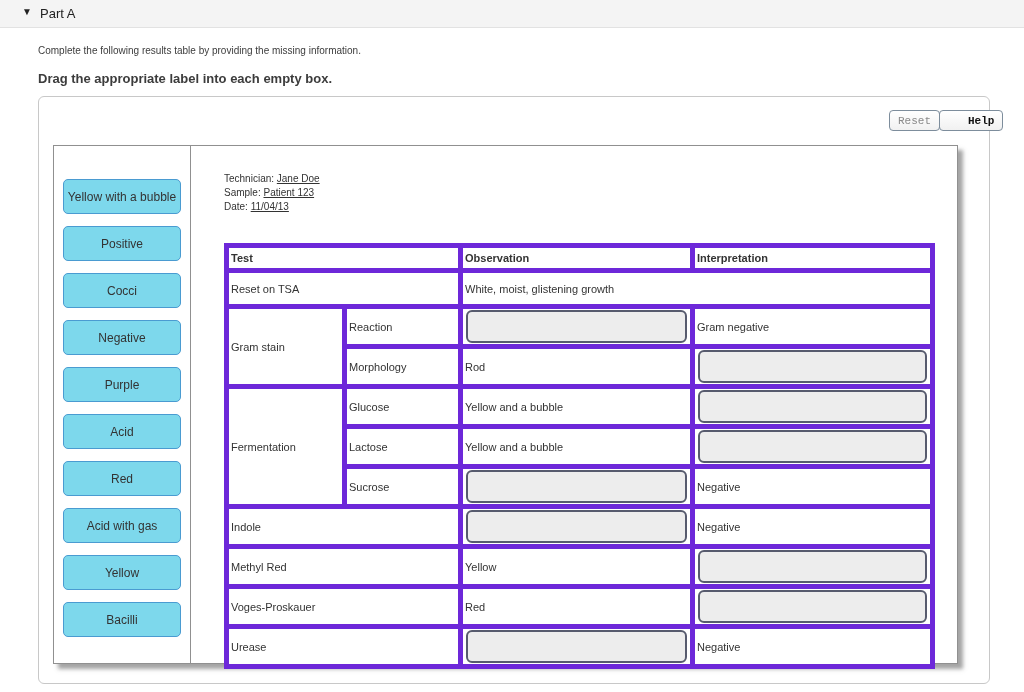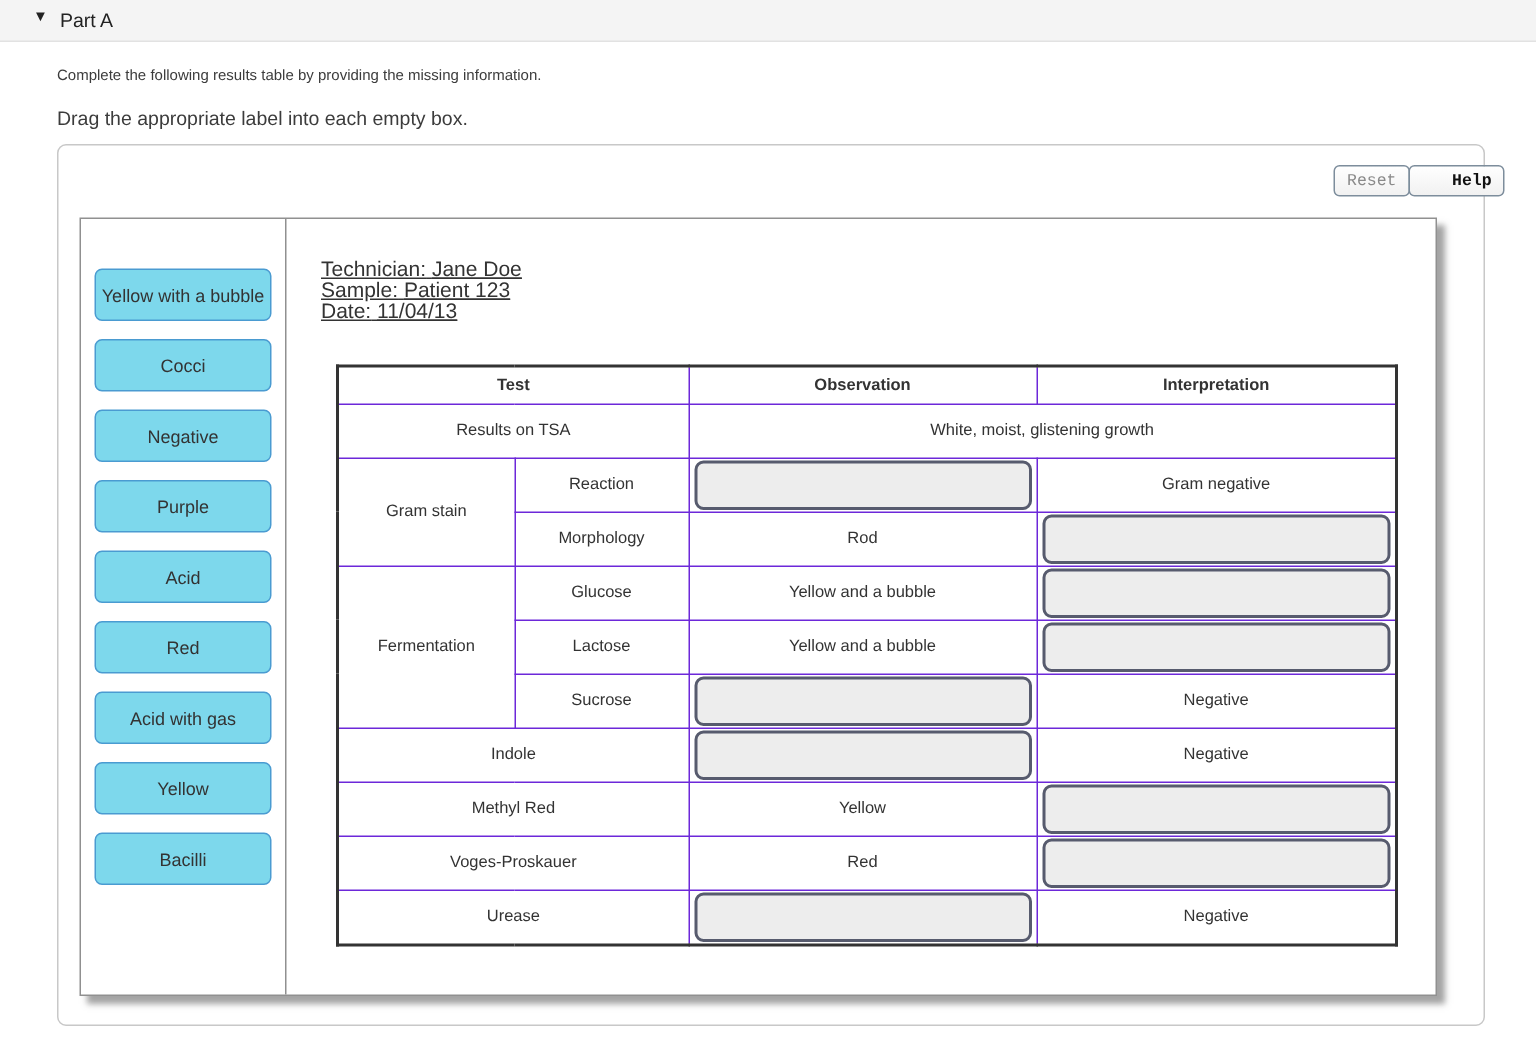--- a/index.html
+++ b/index.html
@@ -23,21 +23,21 @@
     position: absolute; left: 22px; top: 6px;
     font-size: 10px; color: #222; cursor: pointer;
   }
   .part-title {
     position: absolute; left: 40px; top: 6px;
     font-size: 13px; font-weight: normal; color: #222;
   }
 
   
   .instr1 { position: absolute; left: 38px; top: 45px; font-size: 10px; color: #3c3c3c; }
-  .instr2 { position: absolute; left: 38px; top: 71px; font-size: 13px; font-weight: normal; color: #3c3c3c; }
+  .instr2 { position: absolute; left: 38px; top: 71px; font-size: 13px; font-weight: bold; color: #3c3c3c; }
 
   
   .outer-box {
     position: absolute; left: 38px; top: 96px;
     width: 952px; height: 588px;
     border: 1px solid #c8c8c8;
     border-radius: 6px;
     background: #fff;
   }
   .btn {
@@ -79,41 +79,41 @@
     font-size: 12px; color: #333;
     display: flex; align-items: center; justify-content: center;
     text-align: center;
     cursor: grab;
     flex: 0 0 auto;
   }
 
   
   .work-area { position: relative; flex: 1; }
   .tech-info {
-    position: absolute; left: 23px; top: 26px;
-    font-size: 14px; line-height: 14px; color: #333; text-decoration: underline;
+    position: absolute; left: 33px; top: 26px;
+    font-size: 10px; line-height: 14px; color: #333;
   }
   .tech-info .u { text-decoration: underline; }
   .table-title {
     position: absolute; left: 33px; top: 76px;
     width: 706px; text-align: center;
     font-size: 11px; font-weight: bold; color: #333;
   }
 
   
   table.results {
     position: absolute; left: 33px; top: 97px;
     width: 706px;
     border-collapse: collapse;
     table-layout: fixed;
     font-size: 11px; color: #333;
   }
   table.results td {
-    border: 1px solid #6d28d9;
-    text-align: center; vertical-align: middle;
+    border: 5px solid #6d28d9;
+    text-align: left; vertical-align: middle;
     height: 36px;
     padding: 0 2px;
     background: #fff;
   }
   table.results tr.hdr td { height: 25px; font-weight: bold; }
   table.results { border: 2px solid #333; }
   td.dropcell { padding: 0; }
   .dropbox {
     width: calc(100% - 2px); height: 33px;
     margin: 1px auto;
@@ -135,20 +135,21 @@
 <div class="instr2">Drag the appropriate label into each empty box.</div>
 
 <div class="outer-box">
   <button class="btn btn-reset">Reset</button>
   <button class="btn btn-help">Help</button>
 
   <div class="panel">
 
     <div class="label-column">
       <div class="drag-label">Yellow with a bubble</div>
+      <div class="drag-label">Positive</div>
       <div class="drag-label">Cocci</div>
       <div class="drag-label">Negative</div>
       <div class="drag-label">Purple</div>
       <div class="drag-label">Acid</div>
       <div class="drag-label">Red</div>
       <div class="drag-label">Acid with gas</div>
       <div class="drag-label">Yellow</div>
       <div class="drag-label">Bacilli</div>
     </div>
 
@@ -167,21 +168,21 @@
             <col style="width:232px">
             <col style="width:240px">
         </colgroup>
         <tbody>
             <tr class="hdr">
           <td colspan="2">Test</td>
           <td>Observation</td>
           <td>Interpretation</td>
         </tr>
         <tr>
-          <td colspan="2">Results on TSA</td>
+          <td colspan="2">Reset on TSA</td>
           <td colspan="2">White, moist, glistening growth</td>
         </tr>
         <tr>
           <td rowspan="2">Gram stain</td>
           <td>Reaction</td>
           <td class="dropcell">
                 <div class="dropbox"></div>
               </td>
           <td>Gram negative</td>
         </tr>

